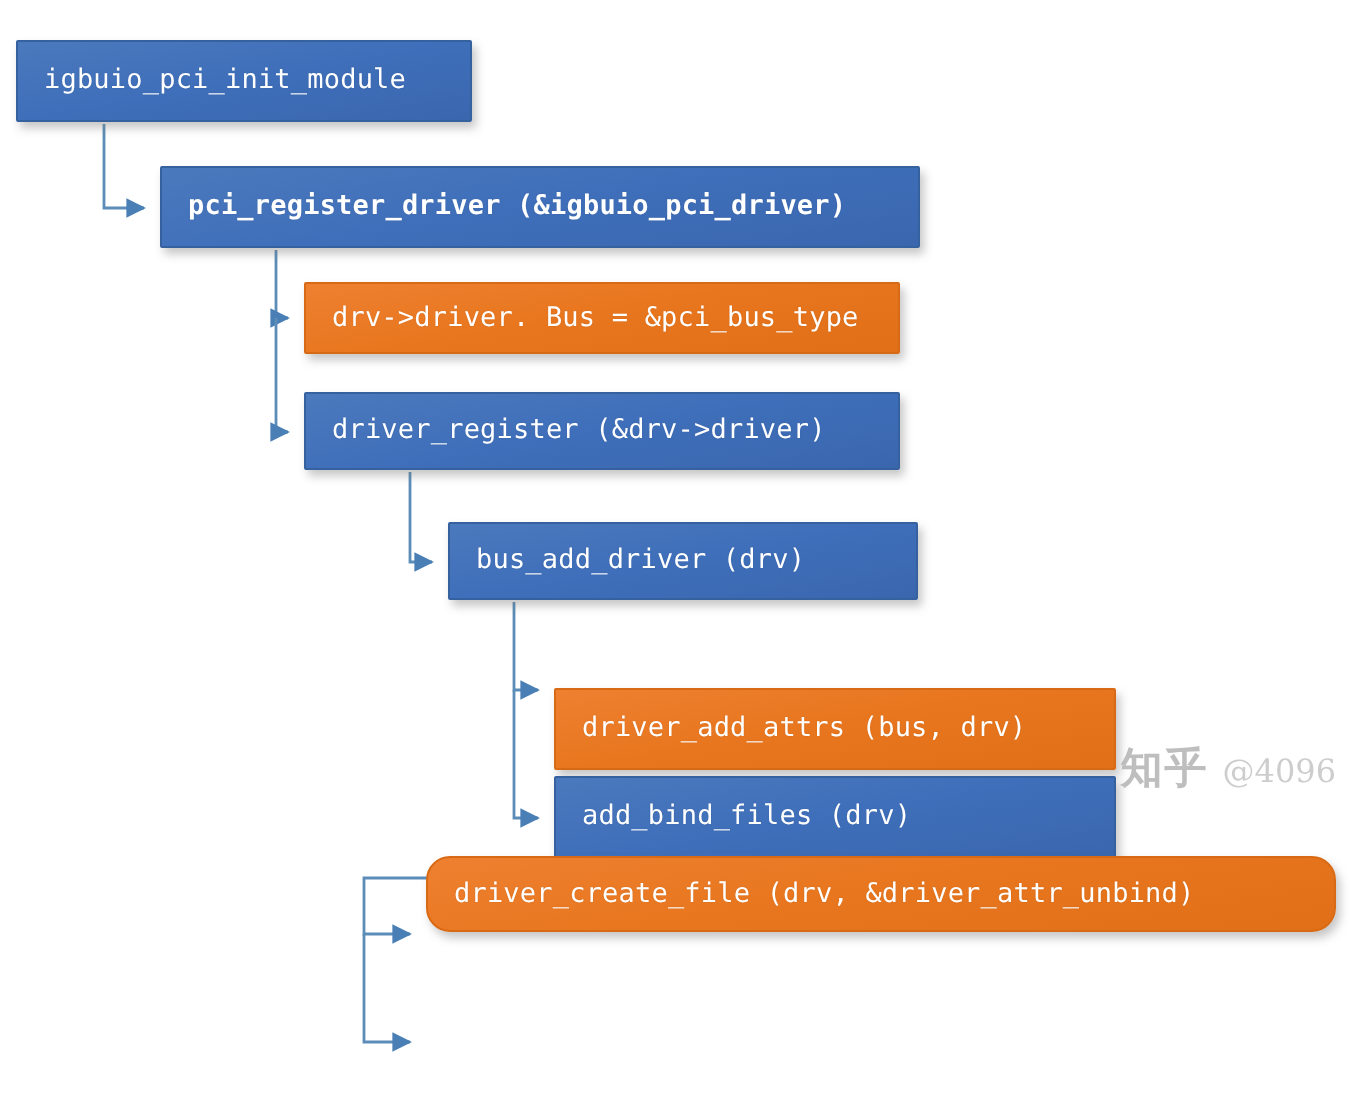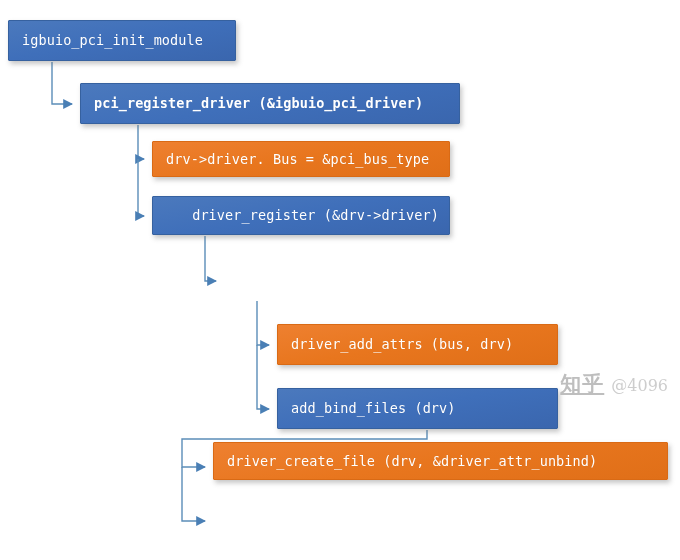--- a/index.html
+++ b/index.html
@@ -70,21 +70,20 @@
     opacity: 0.92;
     pointer-events: none;
     user-select: none;
   }
   #watermark .wm-logo {
     font-family: "DejaVu Sans", "Liberation Sans", sans-serif;
     font-size: 21px;
     font-weight: 700;
     letter-spacing: 1px;
     color: #b9b9b9;
-    text-decoration: underline;
   }
   #watermark .wm-handle {
     font-family: "DejaVu Serif", "Liberation Serif", serif;
     font-size: 16px;
     color: #c9c9c9;
   }
 </style>
 </head>
 <body>
 
@@ -122,34 +121,37 @@
   </div>
 
   <div class="node blue" style="left:80px; top:83px; width:380px; height:41px;font-weight:bold;">
     <span class="node-label">pci_register_driver (&amp;igbuio_pci_driver)</span>
   </div>
 
   <div class="node orange" style="left:152px; top:141px; width:298px; height:36px;">
     <span class="node-label">drv-&gt;driver. Bus = &amp;pci_bus_type</span>
   </div>
 
-  <div class="node blue" style="left:152px; top:196px; width:298px; height:39px;justify-content:flex-end;">
+  <div class="node blue" style="left:152px; top:196px; width:298px; height:39px;">
     <span class="node-label">driver_register (&amp;drv-&gt;driver)</span>
   </div>
 
+  <div class="node blue" style="left:224px; top:261px; width:235px; height:39px;">
+    <span class="node-label">bus_add_driver (drv)</span>
+  </div>
 
-  <div class="node orange" style="left:277px; top:324px; width:281px; height:41px;">
+  <div class="node orange" style="left:277px; top:344px; width:281px; height:41px;">
     <span class="node-label">driver_add_attrs (bus, drv)</span>
   </div>
 
   <div class="node blue" style="left:277px; top:388px; width:281px; height:41px;">
     <span class="node-label">add_bind_files (drv)</span>
   </div>
 
-  <div class="node orange" style="left:213px; top:442px; width:455px; height:38px;">
+  <div class="node orange" style="left:213px; top:428px; width:455px; height:38px;border-radius:12px;">
     <span class="node-label">driver_create_file (drv, &amp;driver_attr_unbind)</span>
   </div>
 
 
   <div id="watermark">
     <span class="wm-logo">知乎</span>
     <span class="wm-handle">@4096</span>
   </div>
 
 </div>

